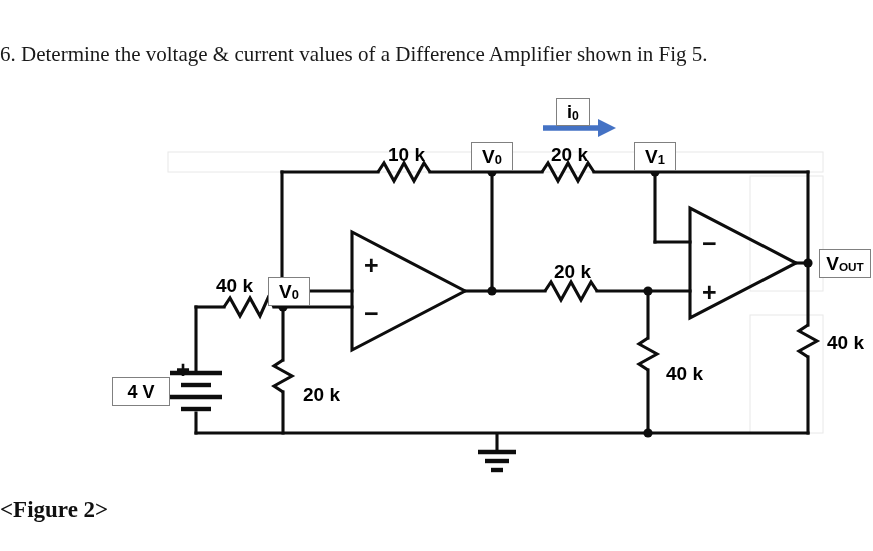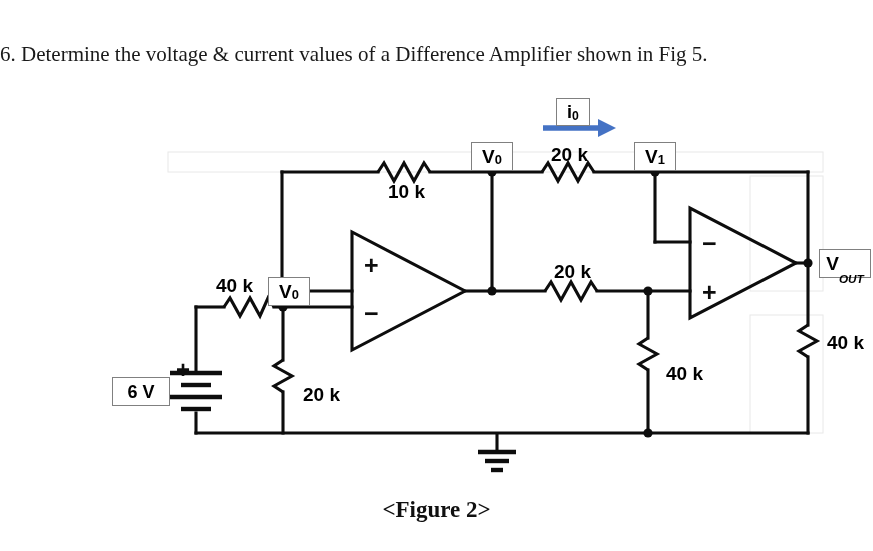--- a/index.html
+++ b/index.html
@@ -9,21 +9,21 @@
   #question{
     position:absolute; left:0px; top:42px; width:873px;
     font-family:"Liberation Serif",serif;
     font-size:21px; color:#1a1a1a; white-space:nowrap;
     letter-spacing:0px;
   }
   #question .b{font-weight:normal;}
 
   #caption{
     position:absolute; left:0px; top:497px; width:873px;
-    text-align:center;
+    text-align:left;
     font-family:"Liberation Serif",serif;
     font-size:23px; font-weight:bold; color:#101010;
   }
 
   #circuit{position:absolute;left:0;top:0;width:873px;height:551px;}
 
   
   .lbl{
     position:absolute;
     background:#ffffff;
@@ -160,48 +160,48 @@
   <g fill="#0d0d0d" font-family="Liberation Sans, sans-serif" font-weight="bold">
     <text x="364" y="274" font-size="25">+</text>
     <text x="364" y="322" font-size="25">−</text>
     <text x="702" y="252" font-size="25">−</text>
     <text x="702" y="301" font-size="25">+</text>
     <text x="176" y="378" font-size="24">+</text>
   </g>
 
 </svg>
 
-<div class="txt" style="left:388px;top:145px;margin-top:37px;">10 k</div>
+<div class="txt" style="left:388px;top:145px;">10 k</div>
 <div class="txt" style="left:551px;top:145px;">20 k</div>
 <div class="txt" style="left:216px;top:276px;">40 k</div>
 <div class="txt" style="left:303px;top:385px;">20 k</div>
 <div class="txt" style="left:554px;top:262px;">20 k</div>
 <div class="txt" style="left:666px;top:364px;">40 k</div>
 <div class="txt" style="left:827px;top:333px;">40 k</div>
 
-<div class="lbl" style="left:112px;top:377px;width:58px;height:29px;font-size:18px;">6 V</div>
+<div class="lbl" style="left:112px;top:377px;width:58px;height:29px;font-size:18px;">4 V</div>
 
 <div class="lbl" style="left:268px;top:277px;width:42px;height:29px;font-size:19px;">
     <span>V</span>
     <sub>0</sub>
   </div>
 
 <div class="lbl" style="left:471px;top:142px;width:42px;height:29px;font-size:19px;">
     <span>V</span>
     <sub>0</sub>
   </div>
 
 <div class="lbl" style="left:634px;top:142px;width:42px;height:29px;font-size:19px;">
     <span>V</span>
     <sub>1</sub>
   </div>
 
 <div class="lbl" style="left:819px;top:249px;width:52px;height:29px;font-size:19px;">
     <span>V</span>
-    <sub style="font-size:0.62em;top:15px;font-style:italic;">OUT</sub>
+    <sub style="font-size:0.62em;top:3px;">OUT</sub>
   </div>
 
 <div class="lbl" style="left:556px;top:98px;width:34px;height:28px;font-size:18px;">
     <span>i</span>
     <sub>0</sub>
   </div>
 
 <div id="caption">&lt;Figure 2&gt;</div>
 
 </body></html>

